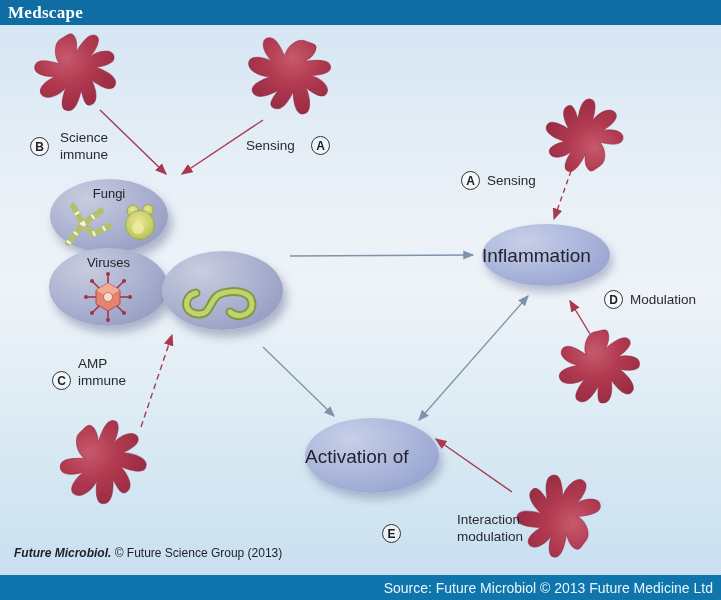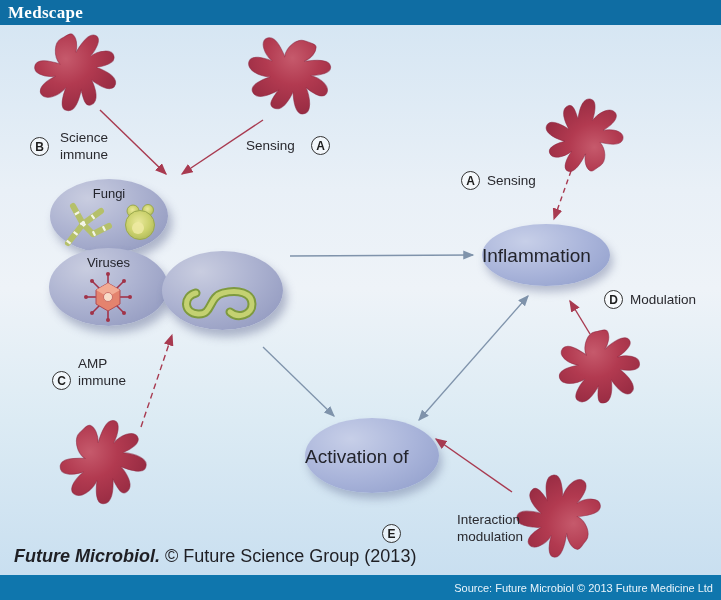--- a/index.html
+++ b/index.html
@@ -3,21 +3,21 @@
 <meta charset="utf-8">
 <style>
   html,body{margin:0;padding:0;}
   body{font-family:"Liberation Sans", sans-serif;}
   .screen{position:relative;width:721px;height:600px;overflow:hidden;background:#bef264;}
 
   
   .topbar{position:absolute;left:0;top:0;width:721px;height:25px;background:#0f6da3;display:flex;align-items:center;}
   .logo{color:#ffffff;font-family:"Liberation Serif", serif;font-weight:bold;font-size:17px;letter-spacing:.3px;margin-left:8px;}
   .bottombar{position:absolute;left:0;top:575px;width:721px;height:25px;background:#0f76ad;display:flex;align-items:center;justify-content:flex-end;}
-  .source-text{color:#e9f4fb;font-size:11px;margin-right:8px;}
+  .source-text{color:#e9f4fb;font-size:14px;margin-right:8px;}
 
   
   .canvas{position:absolute;left:0;top:25px;width:721px;height:550px;
     background:linear-gradient(180deg,#d6e6f3 0%,#e9f0f7 30%,#eef3f8 48%,#dcebf4 72%,#c9dff0 100%);}
   .overlay{position:absolute;left:0;top:0;width:721px;height:550px;}
 
   
   .node{position:absolute;border-radius:50%;}
   .pathogen{background:radial-gradient(ellipse at 32% 26%,#c9cde0 0%,#adb3d1 45%,#8b93bb 100%);
     box-shadow:4px 7px 10px rgba(95,105,145,.45);}
@@ -27,21 +27,21 @@
   .node-label.top{top:7px;}
   .bubble-center{position:absolute;left:0;right:0;top:50%;transform:translateY(-50%);
     text-align:left;color:#23242c;font-size:19px;line-height:17px;}
 
   
   .badge{position:absolute;width:19px;height:19px;border:1.6px solid #333;border-radius:50%;
     background:rgba(255,255,255,.55);display:flex;align-items:center;justify-content:center;
     font-size:12px;font-weight:bold;color:#1d1d1d;box-sizing:border-box;}
   .plabel{position:absolute;color:#29292e;font-size:13.5px;line-height:17px;}
 
-  .caption{position:absolute;left:14px;top:521px;font-size:18px;color:#1f1f24;}
+  .caption{position:absolute;left:14px;top:521px;font-size:12px;color:#1f1f24;}
   .caption .it{font-style:italic;font-weight:bold;}
 
   .icon-abs{position:absolute;}
 </style>
 </head>
 <body>
 
 <div class="screen">
 
   <div class="topbar">

